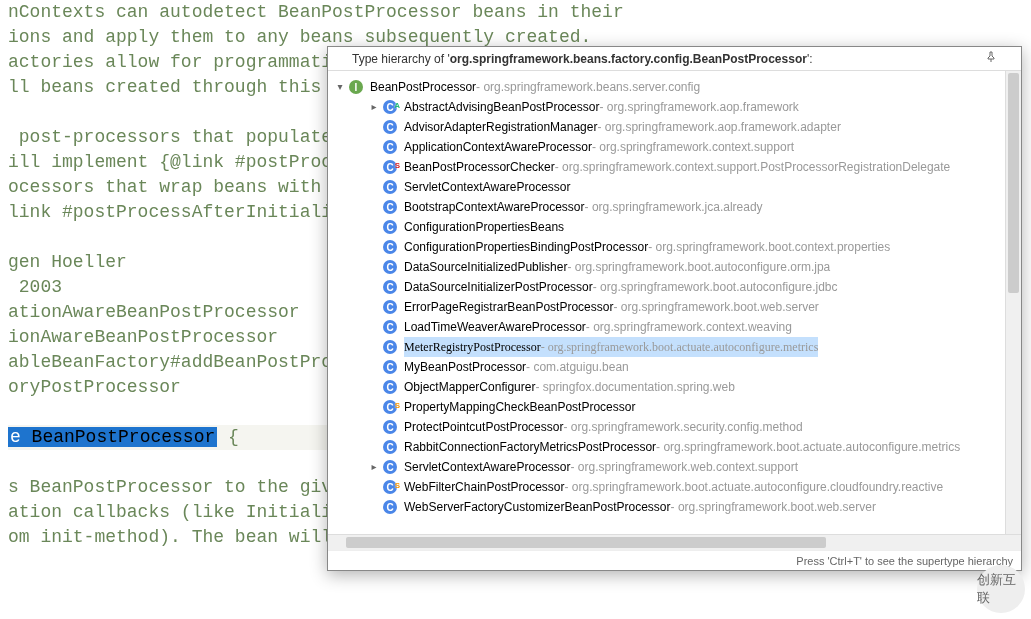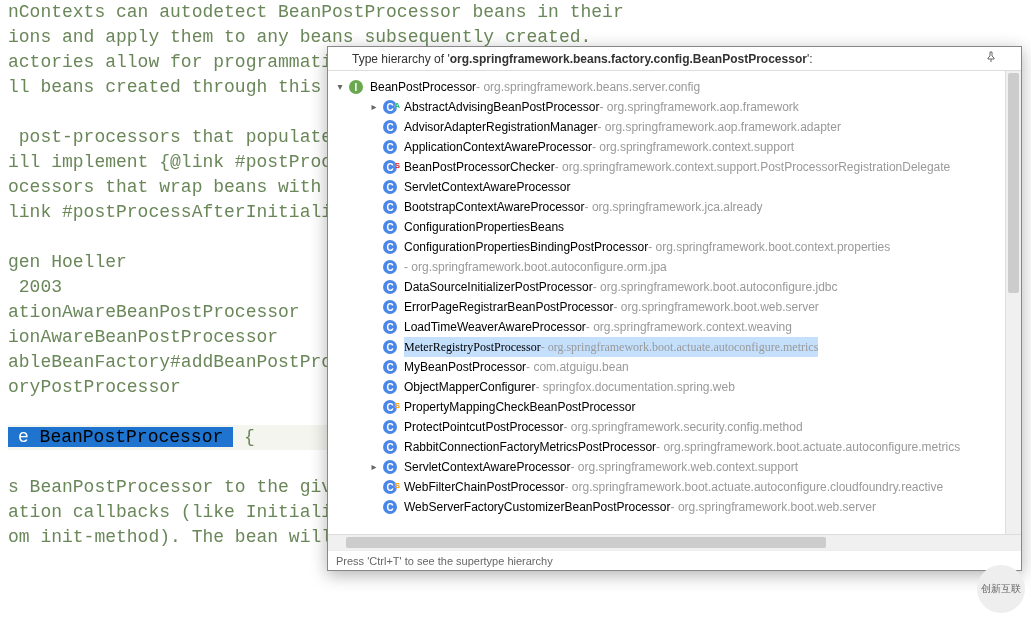--- a/index.html
+++ b/index.html
@@ -20,21 +20,21 @@
       padding: 0 8px;
       color: #6A8759;
       line-height: 25px;
       font-size: 18px;
       white-space: pre;
     }
     .editor .cls { color: #000; }
     .highlighted-decl {
       background: #1e74ce;
       color: #fff;
-      padding: 0 10px;
+      padding: 0 2px;
       font-family: Liberation Mono, monospace;
     }
     .curline { background: #f5f5f0; display: inline-block; width: 1000px; }
     
     .popup {
       position: absolute;
       top: 46px; left: 327px;
       width: 695px; height: 525px;
       background: #fff;
       border: 1px solid #888;
@@ -126,34 +126,34 @@
     }
     .scrollbar-h .spacer{ width:16px; }
     .scrollbar-h .track{ flex:1; position:relative; }
     .scrollbar-h .thumb {
       position: absolute; left:2px; top:2px; bottom:2px;
       width: 480px; background:#ccc; border-radius:2px;
     }
     .popup-footer {
       height: 20px; line-height: 20px;
       padding: 0 8px;
-      text-align: left;
+      text-align: right;
       font-size: 11px;
       color: #666;
       border-top: 1px solid #eee;
     }
     .pin { font-size: 12px; color:#666; }
     .watermark {
       position:absolute;
       right: 6px; bottom: 6px;
       width: 48px; height: 48px;
       border-radius: 50%;
       background: #eee;
       display:flex; align-items:center; justify-content:center;
-      font-size:10px; color:#666;
+      font-size:13px; color:#666;
       font-family: Arial;
       margin-left: 10px;
     }
   </style>
 </head>
 <body>
 
 <div class="editor">nContexts can autodetect BeanPostProcessor beans in their
 ions and apply them to any beans subsequently created.
 actories allow for programmatic registration of post-processors,
@@ -291,20 +291,21 @@
     <span class="pkg"> - org.springframework.boot.context.properties</span>
   </div>
         <div class="node child">
 
     <span class="icon icon-class">
             <svg width="16" height="16">
               <circle cx="8" cy="8" r="7"></circle>
               <text x="8" y="12" text-anchor="middle">C</text>
             </svg>
           </span>
+    <span class="name">DataSourceInitializedPublisher</span>
     <span class="pkg"> - org.springframework.boot.autoconfigure.orm.jpa</span>
   </div>
         <div class="node child">
 
     <span class="icon icon-class">
             <svg width="16" height="16">
               <circle cx="8" cy="8" r="7"></circle>
               <text x="8" y="12" text-anchor="middle">C</text>
             </svg>
           </span>

